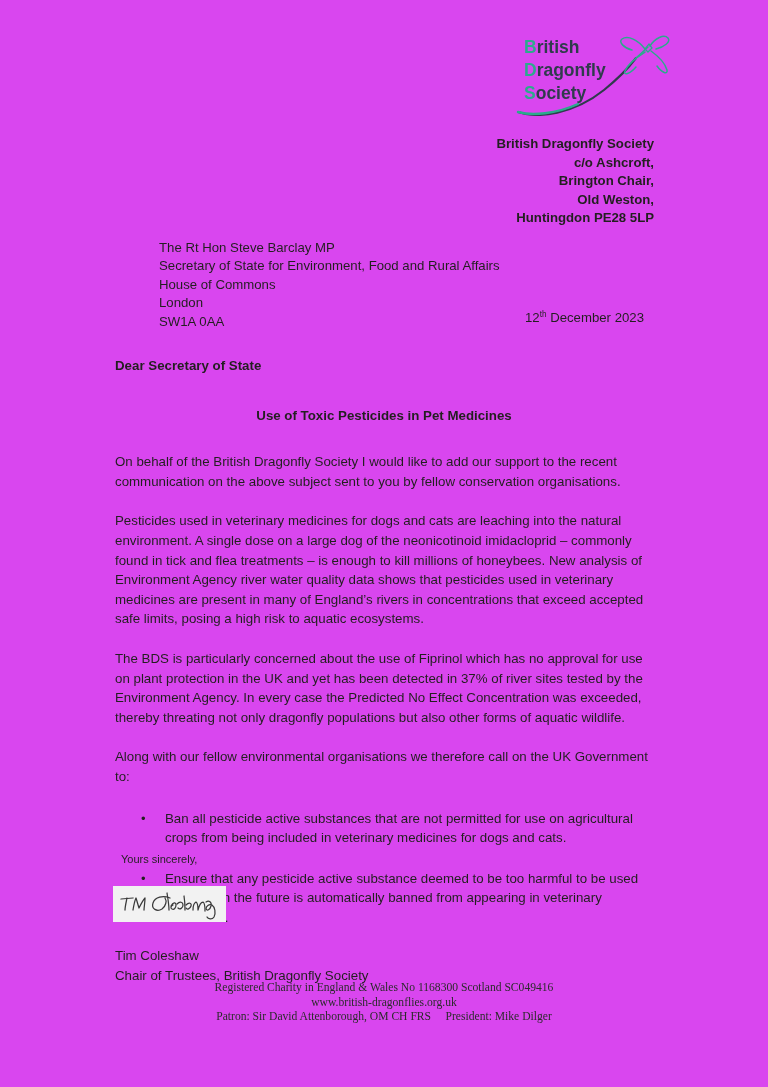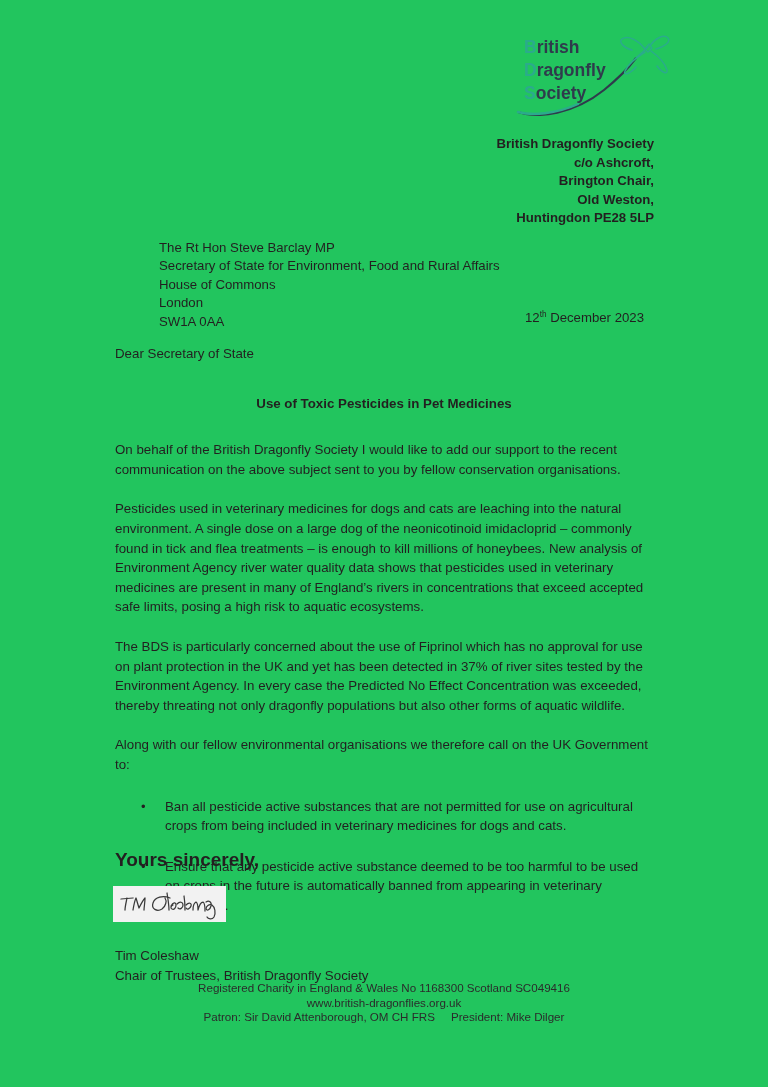--- a/index.html
+++ b/index.html
@@ -14,21 +14,21 @@
     position: relative;
     font-family: "Liberation Sans", sans-serif;
     color: #231f20;
     overflow: hidden;
   }
 
   .page {
     position: relative;
     width: 768px;
     height: 1087px;
-    background: #22c55e;
+    background: #d946ef;
     box-sizing: border-box;
   }
 
   
   .logo-block {
     position: absolute;
     top: 28px;
     left: 512px;
     width: 160px;
     height: 88px;
@@ -77,21 +77,21 @@
   
   .letter-body {
     position: absolute;
     top: 344px;
     left: 115px;
     width: 538px;
     font-size: 13.3px;
     line-height: 19.6px;
     color: #231f20;
   }
-  .salutation { margin: 0 0 30px 0; }
+  .salutation { margin: 12px 0 30px 0; font-weight: bold; }
   .subject {
     margin: 0 0 27px 0;
     font-weight: bold;
     text-align: center;
   }
   .para {
     margin: 0 0 20px 0;
     text-align: left;
   }
   .para.tight { margin-bottom: 19px; }
@@ -112,24 +112,23 @@
     left: -24px;
     top: 0;
     font-size: 13px;
     line-height: 19.6px;
   }
 
   
   .closing {
     position: absolute;
     top: 850px;
-    left: 115px;
-    font-size: 19px;
-    line-height: 19.6px;
-    font-weight: bold;
+    left: 121px;
+    font-size: 11px;
+    line-height: 19.6px;
   }
   .signature-img {
     position: absolute;
     top: 886px;
     left: 113px;
     width: 113px;
     height: 36px;
     background: #f2f2f2;
   }
   .signature-img svg { display: block; width: 113px; height: 36px; }
@@ -148,21 +147,21 @@
     position: absolute;
     top: 981px;
     left: 0;
     width: 768px;
     text-align: center;
     font-family: "Liberation Sans", sans-serif;
     font-size: 11.6px;
     line-height: 14.6px;
     color: #2b2b2b;
   }
-  .footer div { white-space: pre; }
+  .footer div { white-space: pre; font-family: Liberation Serif, serif; }
 </style>
 </head>
 <body>
 
 <div class="page">
 
   <div class="logo-block">
     <svg class="logo-svg" viewBox="0 0 160 88" xmlns="http://www.w3.org/2000/svg">
 
       <path d="M6 84 C 26 91, 62 86, 92 62 C 108 49, 118 38, 124 30" fill="none" stroke="#2f3b4c" stroke-width="2.1" stroke-linecap="round"></path>

